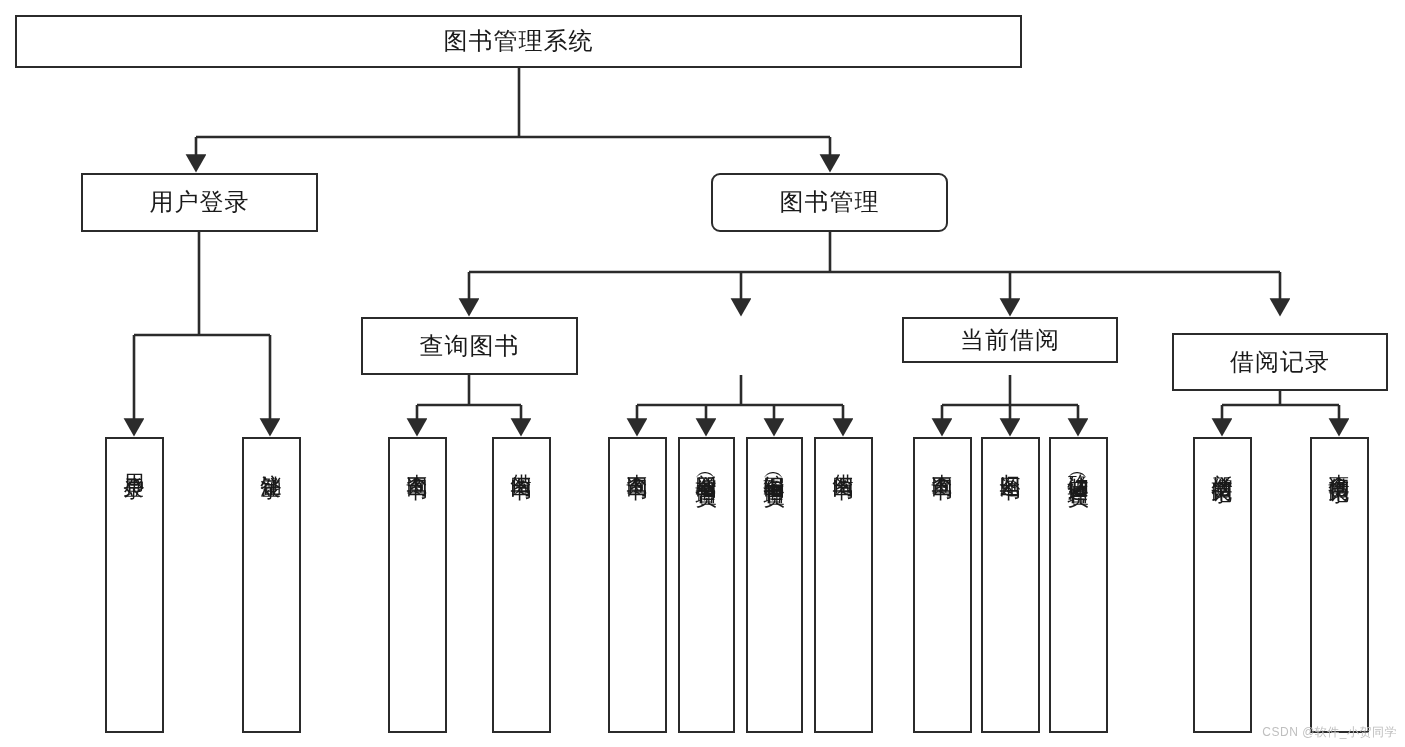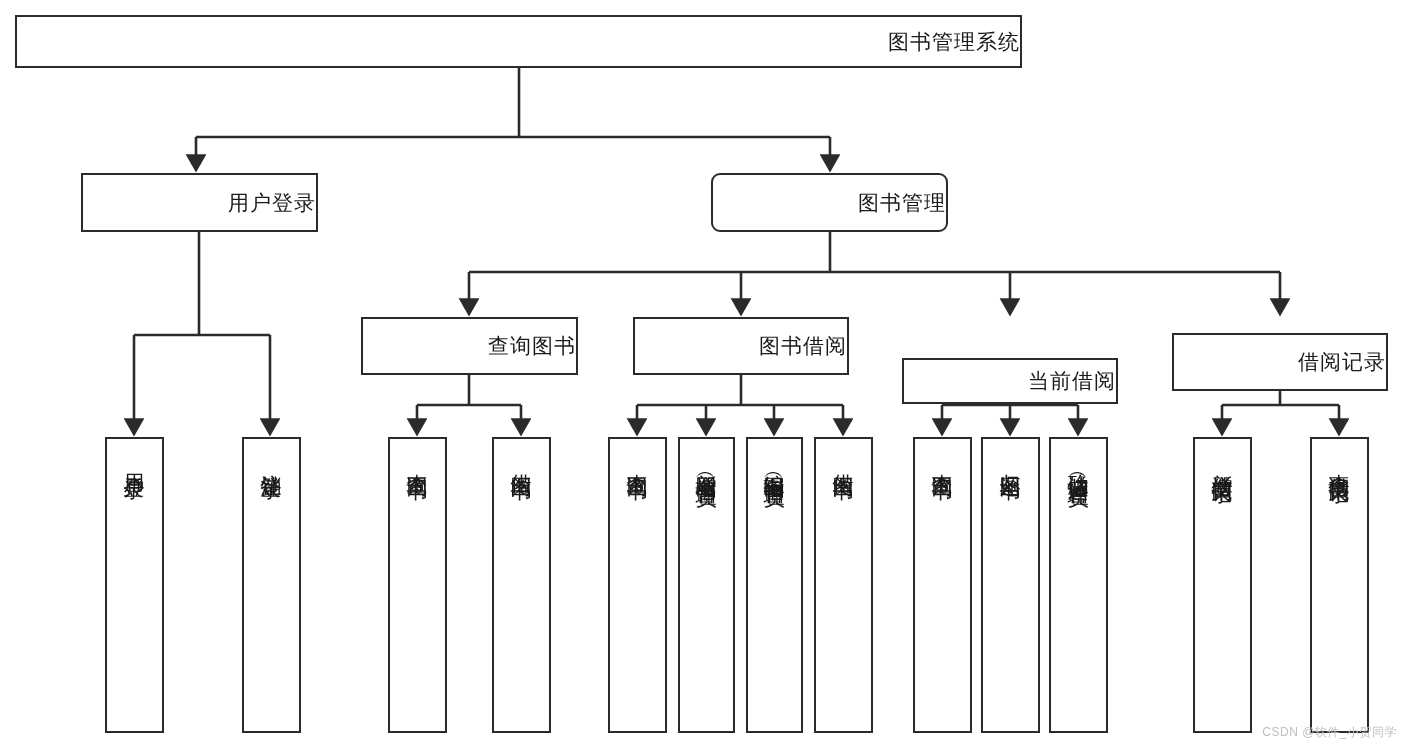--- a/index.html
+++ b/index.html
@@ -30,24 +30,23 @@
     position: absolute;
     box-sizing: border-box;
     border: 2px solid #2b2b2b;
     background: #ffffff;
     display: flex;
     align-items: center;
     justify-content: center;
     color: #1a1a1a;
   }
   .node.horiz {
-    font-size: 21px;
+    font-size: 24px;
     letter-spacing: 1px;
     line-height: 1.2;
-    justify-content: flex-end;
   }
   .node.vert {
     writing-mode: vertical-rl;
     text-orientation: upright;
     font-size: 21px;
     letter-spacing: 2px;
     line-height: 1.0;
     justify-content: flex-start;
     align-items: center;
     padding-top: 18px;
@@ -130,24 +129,21 @@
   <div class="node horiz" style="left:81px; top:173px; width:237px; height:59px;">
     <span>用户登录</span>
   </div>
   <div class="node horiz" style="left:711px; top:173px; width:237px; height:59px;border-radius:9px;">
     <span>图书管理</span>
   </div>
 
   <div class="node horiz" style="left:361px; top:317px; width:217px; height:58px;">
     <span>查询图书</span>
   </div>
-  <div class="node horiz" style="left:633px; top:317px; width:216px; height:58px;">
-    <span>图书借阅</span>
-  </div>
-  <div class="node horiz" style="left:902px; top:317px; width:216px; height:46px;margin-top:41px;">
+  <div class="node horiz" style="left:902px; top:317px; width:216px; height:46px;">
     <span>当前借阅</span>
   </div>
   <div class="node horiz" style="left:1172px; top:317px; width:216px; height:58px;margin-top:16px;">
     <span>借阅记录</span>
   </div>
 
   <div class="node vert" style="left:105px; top:437px; width:59px; height:296px;">
     <span class="vtext">用户登录</span>
   </div>
   <div class="node vert" style="left:242px; top:437px; width:59px; height:296px;">

